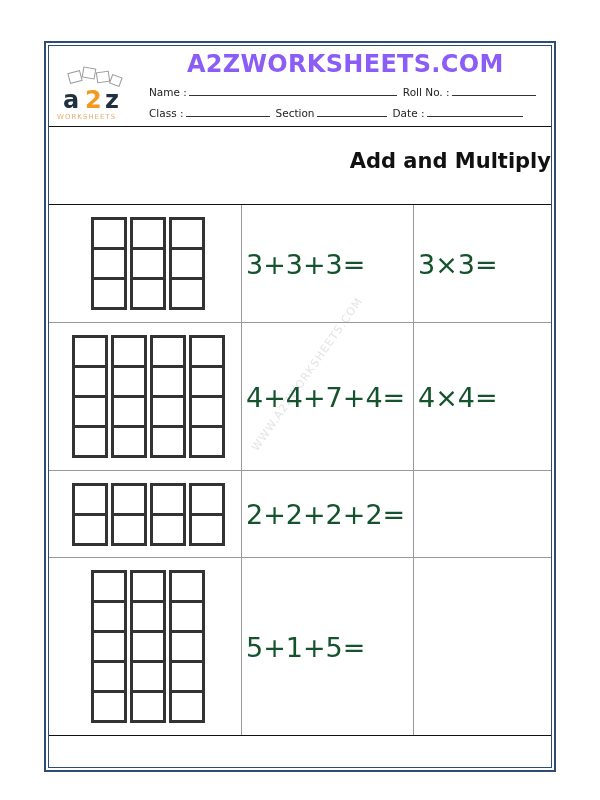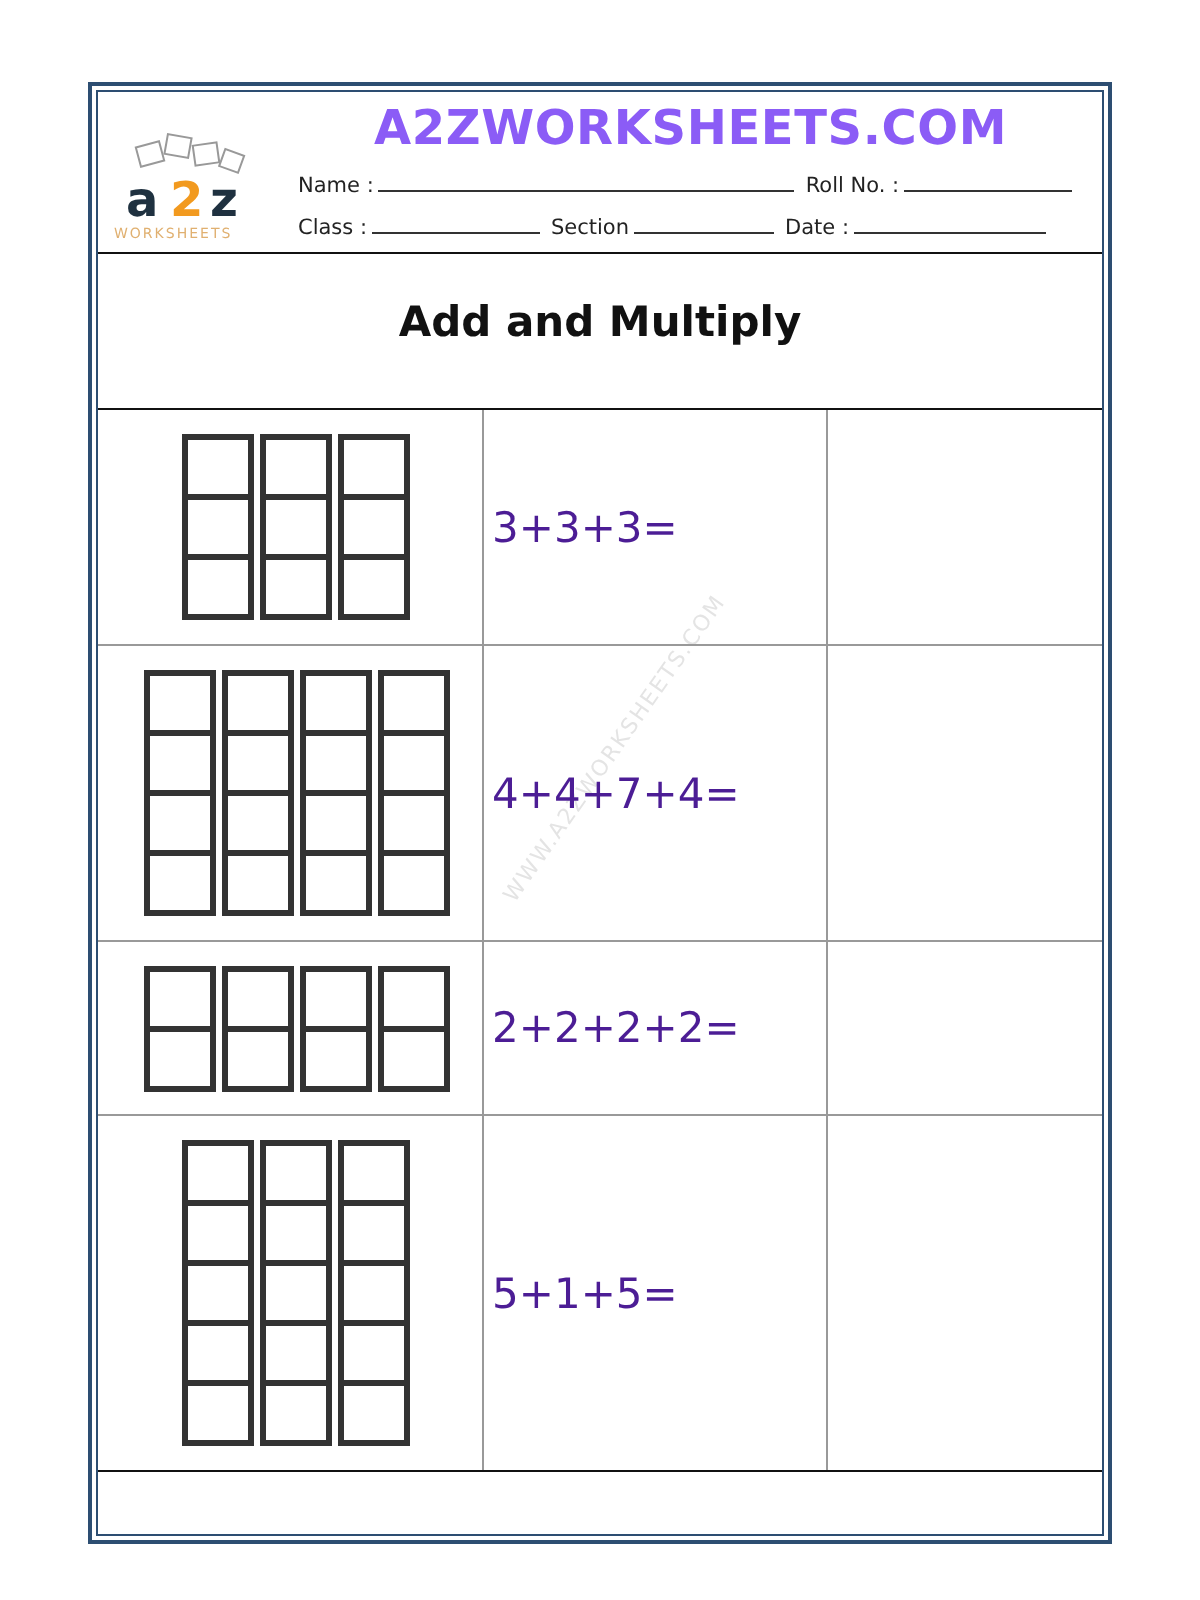--- a/index.html
+++ b/index.html
@@ -6,27 +6,27 @@
   body { width:600px; height:800px; position:relative; overflow:hidden; font-family:"DejaVu Sans", sans-serif; }
   .frame-outer { position:absolute; left:44px; top:41px; width:508px; height:727px; border:2px solid #2d4e72; }
   .frame-inner { position:absolute; left:48px; top:45px; width:502px; height:721px; border:1px solid #2d4e72; }
   .sheet { position:absolute; left:49px; top:46px; width:502px; height:720px; }
   .header { position:absolute; left:0; top:0; width:502px; height:80px; border-bottom:1.5px solid #111; }
   .logo { position:absolute; left:6px; top:20px; width:78px; height:56px; }
   .site-title { position:absolute; left:138px; top:4px; font-family:"DejaVu Sans", sans-serif; font-weight:bold; font-size:24px; color:#8b5cf6; letter-spacing:0.3px; }
   .field-row { position:absolute; left:100px; font-family:"DejaVu Sans", sans-serif; font-size:10.5px; color:#222; white-space:nowrap; }
   .field-row span.line { display:inline-block; border-bottom:1px solid #333; height:9px; vertical-align:baseline; margin-left:2px; margin-right:6px; }
   .title-band { position:absolute; left:0; top:81px; width:502px; height:77px; border-bottom:1.5px solid #111; }
-  .title-band .t { position:absolute; left:0; width:100%; top:22px; text-align:center; font-family:"DejaVu Sans", sans-serif; font-weight:bold; font-size:21px; color:#111; }
+  .title-band .t { position:absolute; left:0; width:100%; top:22px; text-align:right; font-family:"DejaVu Sans", sans-serif; font-weight:bold; font-size:21px; color:#111; }
   .row { position:absolute; left:0; width:502px; border-bottom:1px solid #999; }
   .cell { position:absolute; top:0; height:100%; }
   .c1 { left:0; width:192px; border-right:1px solid #999; }
   .c2 { left:193px; width:171px; border-right:1px solid #999; }
   .c3 { left:365px; width:137px; }
-  .expr { position:absolute; left:4px; top:50%; transform:translateY(-50%); font-family:"DejaVu Sans", sans-serif; font-size:21px; color:#4c1d95; white-space:nowrap; }
+  .expr { position:absolute; left:4px; top:50%; transform:translateY(-50%); font-family:"DejaVu Sans", sans-serif; font-size:27px; color:#14532d; white-space:nowrap; }
   .grid { position:absolute; display:flex; gap:3px; }
   .col { display:flex; flex-direction:column; border:3px solid #333; }
   .box { width:30px; height:27px; border-bottom:3px solid #333; box-sizing:content-box; }
   .box:last-child { border-bottom:none; }
   .footer-band { position:absolute; left:0; top:689px; width:502px; height:30px; border-top:1.5px solid #111; }
   .watermark { position:absolute; left:200px; top:400px; transform:rotate(-55deg); transform-origin:left top; font-size:11px; color:#e4e4e4; font-family:"DejaVu Sans", sans-serif; letter-spacing:1px; white-space:nowrap; }
 </style>
 </head>
 <body>
 
@@ -80,20 +80,23 @@
         <div class="col">
             <div class="box"></div>
             <div class="box"></div>
             <div class="box"></div>
           </div>
       </div>
     </div>
     <div class="cell c2">
       <span class="expr">3+3+3=</span>
     </div>
+    <div class="cell c3">
+      <span class="expr">3×3=</span>
+    </div>
   </div>
 
   <div class="row" style="top:277px;height:147px;">
     <div class="cell c1">
       <div class="grid" style="left:23px;top:12px;">
         <div class="col">
             <div class="box"></div>
             <div class="box"></div>
             <div class="box"></div>
             <div class="box"></div>
@@ -113,20 +116,23 @@
         <div class="col">
             <div class="box"></div>
             <div class="box"></div>
             <div class="box"></div>
             <div class="box"></div>
           </div>
       </div>
     </div>
     <div class="cell c2">
       <span class="expr">4+4+7+4=</span>
+    </div>
+    <div class="cell c3">
+      <span class="expr">4×4=</span>
     </div>
   </div>
 
   <div class="row" style="top:425px;height:86px;text-align:center;">
     <div class="cell c1">
       <div class="grid" style="left:23px;top:12px;">
         <div class="col">
             <div class="box"></div>
             <div class="box"></div>
           </div>

